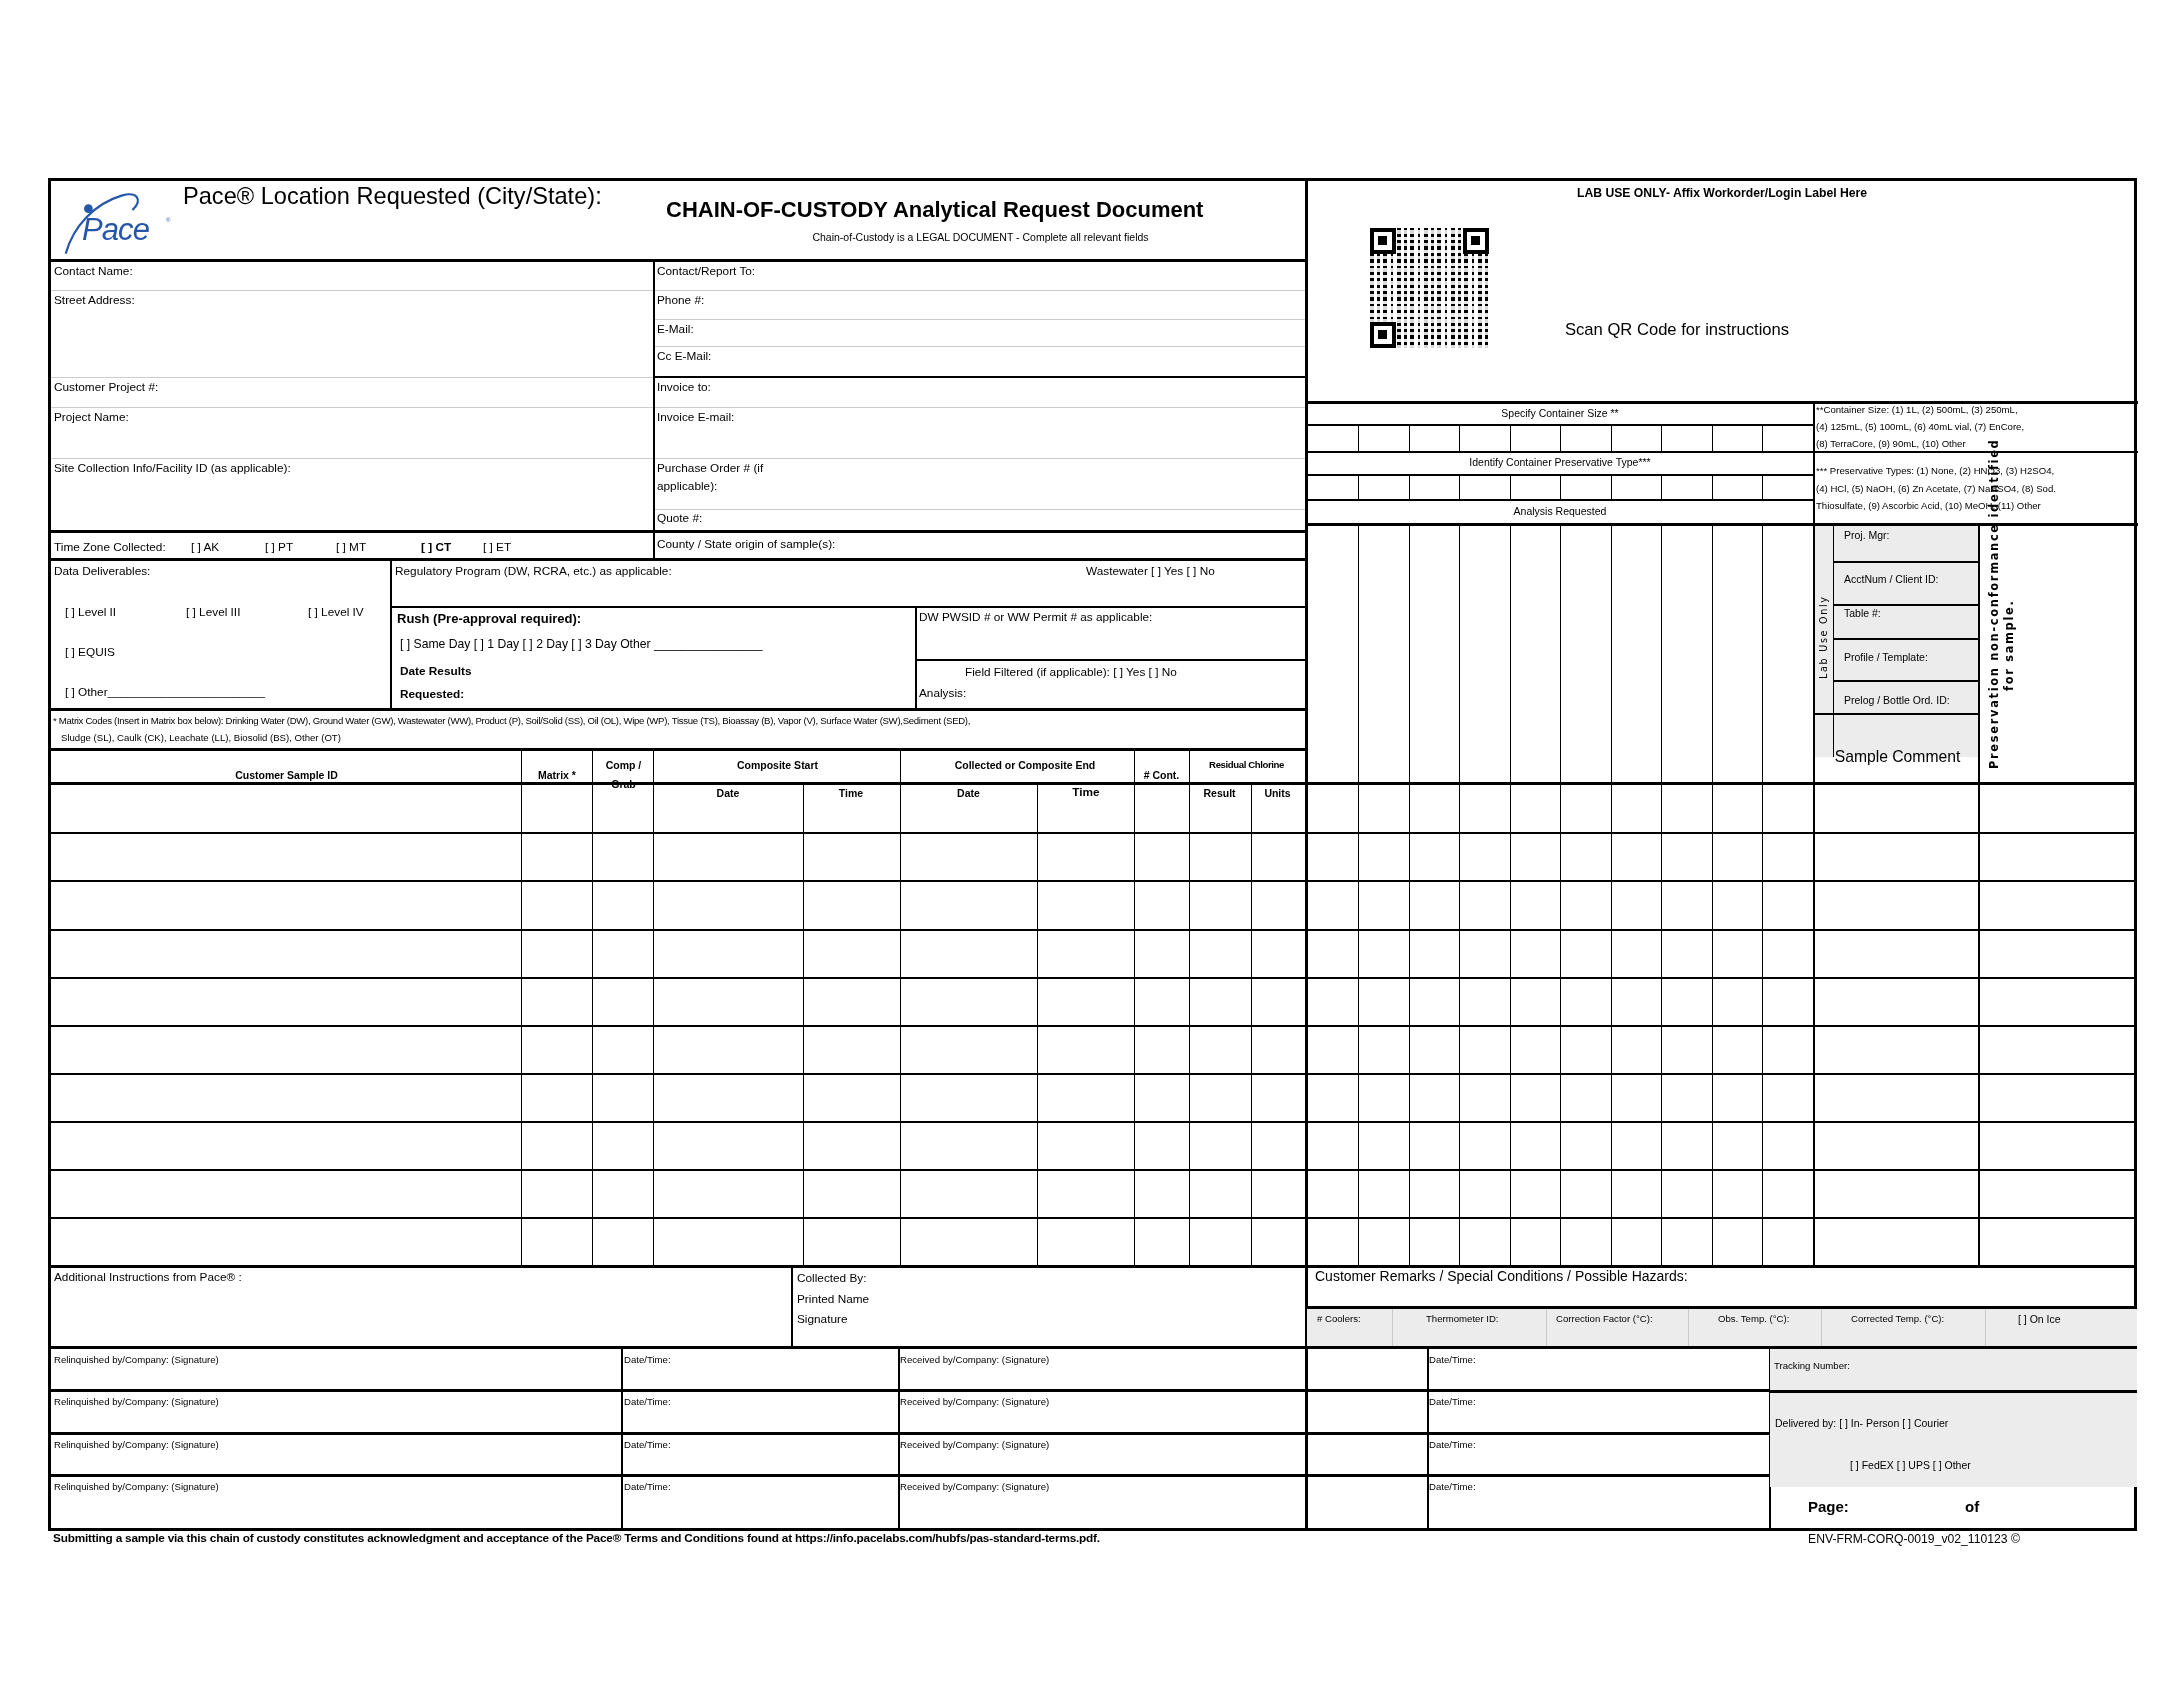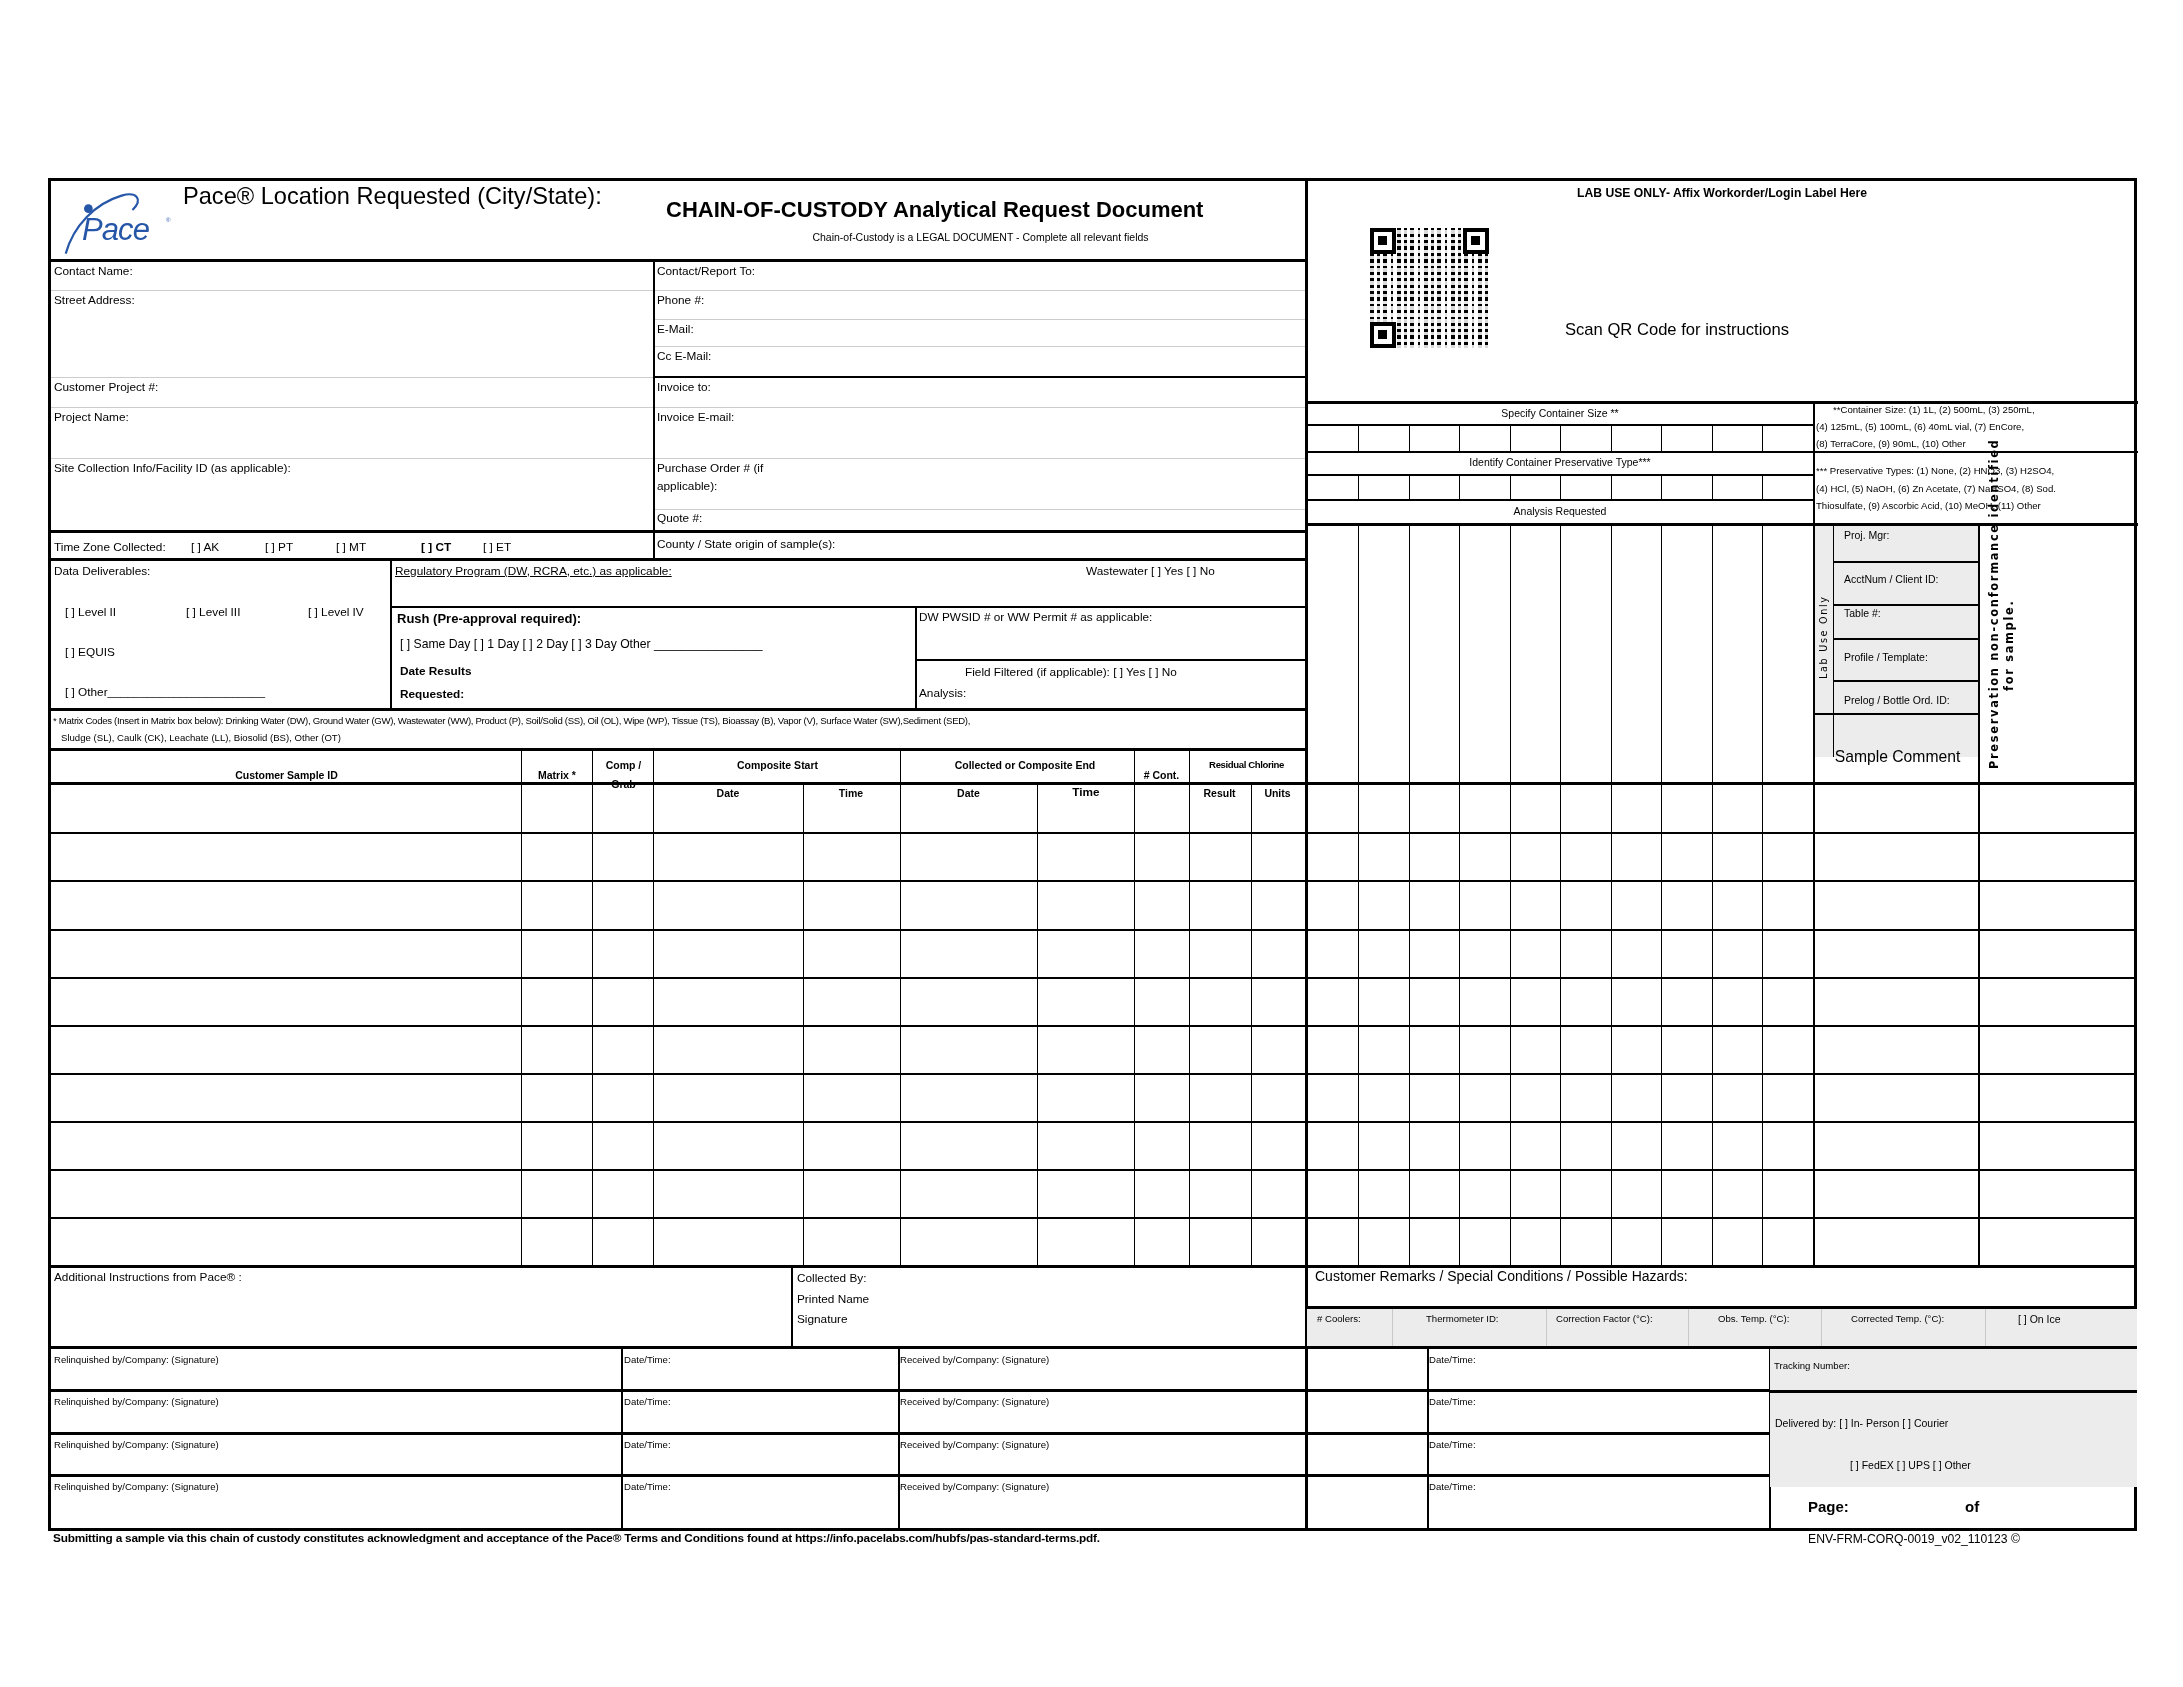--- a/index.html
+++ b/index.html
@@ -122,21 +122,21 @@
 <div class="hl" style="left:48px;top:558px;width:1258px;height:3.1px;"></div>
 
 <div class="vl" style="left:390px;top:560px;width:1.7px;height:149px;"></div>
 <div class="lbl" style="left:54px;top:564px;">Data Deliverables:</div>
 <div class="lbl" style="left:65px;top:605px;">[ ] Level II</div>
 <div class="lbl" style="left:186px;top:605px;">[ ] Level III</div>
 <div class="lbl" style="left:308px;top:605px;">[ ] Level IV</div>
 <div class="lbl" style="left:65px;top:645px;">[ ] EQUIS</div>
 <div class="lbl" style="left:65px;top:685px;">[ ] Other________________________</div>
 
-<div class="lbl" style="left:395px;top:564px;text-decoration:underline;">Regulatory Program (DW, RCRA, etc.) as applicable:</div>
+<div class="lbl" style="left:395px;top:564px;">Regulatory Program (DW, RCRA, etc.) as applicable:</div>
 <div class="lbl" style="left:1086px;top:564px;">Wastewater  [ ] Yes  [ ] No</div>
 <div class="hl" style="left:392px;top:606px;width:913px;height:2.2px;"></div>
 
 <div class="vl" style="left:915px;top:608px;width:1.7px;height:102px;"></div>
 <div class="lbl b" style="left:397px;top:612px;font-size:13px;">Rush (Pre-approval required):</div>
 <div class="lbl" style="left:400px;top:637px;font-size:12.2px;">[ ] Same Day  [ ] 1 Day  [ ] 2 Day  [ ] 3 Day  Other ________________</div>
 <div class="lbl b" style="left:400px;top:664px;">Date Results</div>
 <div class="lbl b" style="left:400px;top:687px;">Requested:</div>
 
 <div class="lbl" style="left:919px;top:610px;">DW PWSID # or WW Permit # as applicable:</div>
@@ -181,21 +181,21 @@
 <div class="vl" style="left:1813px;top:401px;width:1.7px;height:133px;"></div>
 <div class="lbl sm center" style="left:1307px;top:406px;width:506px;">Specify Container Size **</div>
 <div class="hl" style="left:1306px;top:424px;width:508px;height:2.2px;"></div>
 <div class="hl" style="left:1306px;top:451px;width:832px;height:2.2px;"></div>
 <div class="lbl sm center" style="left:1307px;top:455px;width:506px;">Identify Container Preservative Type***</div>
 <div class="hl" style="left:1306px;top:474px;width:508px;height:2.2px;"></div>
 <div class="hl" style="left:1306px;top:499px;width:508px;height:2.2px;"></div>
 <div class="lbl sm center" style="left:1307px;top:504px;width:506px;">Analysis Requested</div>
 <div class="hl" style="left:1306px;top:523px;width:832px;height:2.6px;"></div>
 
-<div class="lbl xs" style="left:1816px;top:403px;padding-left:17px;">**Container Size: (1) 1L, (2) 500mL, (3) 250mL,</div>
+<div class="lbl xs" style="left:1816px;top:403px;">**Container Size: (1) 1L, (2) 500mL, (3) 250mL,</div>
 <div class="lbl xs" style="left:1816px;top:420px;">(4) 125mL, (5) 100mL, (6) 40mL vial, (7) EnCore,</div>
 <div class="lbl xs" style="left:1816px;top:437px;">(8) TerraCore, (9) 90mL, (10) Other</div>
 <div class="lbl xs" style="left:1816px;top:464px;">*** Preservative Types: (1) None, (2) HNO3, (3) H2SO4,</div>
 <div class="lbl xs" style="left:1816px;top:482px;">(4) HCl, (5) NaOH, (6) Zn Acetate, (7) NaHSO4, (8) Sod.</div>
 <div class="lbl xs" style="left:1816px;top:499px;">Thiosulfate, (9) Ascorbic Acid, (10) MeOH, (11) Other</div>
 
 <div id="analysis-cols">
     <div class="vl" style="left: 1358px; top: 425px; width: 1.3px; height: 26px;"></div>
     <div class="vl" style="left: 1358px; top: 475px; width: 1.3px; height: 25px;"></div>
     <div class="vl" style="left: 1358px; top: 524px; width: 1.3px; height: 742px;"></div>

